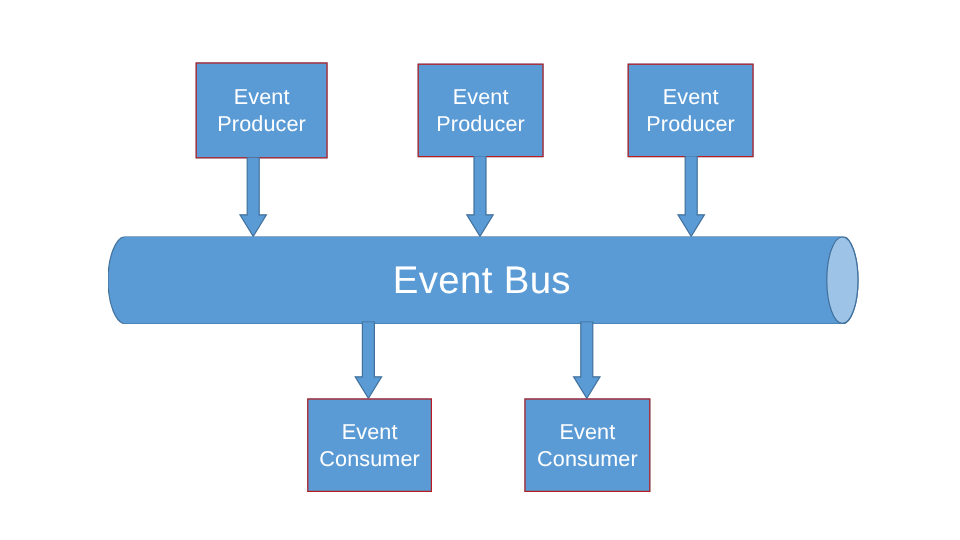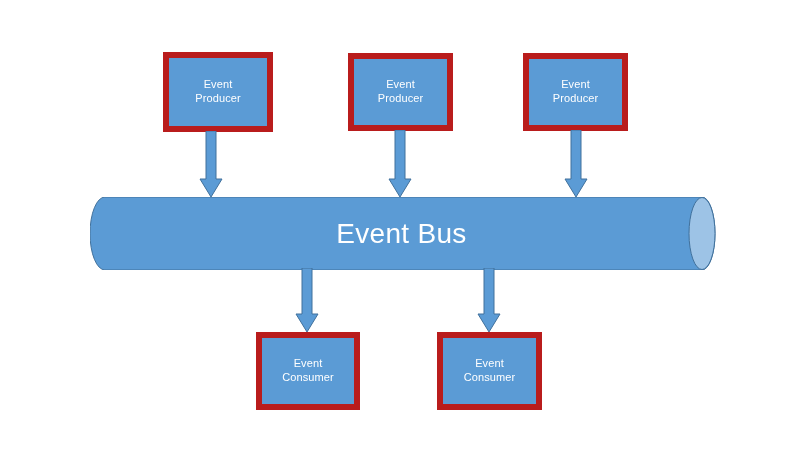--- a/index.html
+++ b/index.html
@@ -16,27 +16,27 @@
     height: 450px;
     background: #ffffff;
     overflow: hidden;
   }
 
   
   .node-box {
     position: absolute;
     box-sizing: border-box;
     background: #5B9BD5;
-    border: 6px solid #b91c1c;
+    border: 1px solid #b91c1c;
     display: flex;
     align-items: center;
     justify-content: center;
     text-align: center;
     color: #ffffff;
-    font-size: 11px;
+    font-size: 18px;
     line-height: 1.25;
     letter-spacing: 0.1px;
     white-space: pre-line;
   }
 
   .producer-1 { left: 163px; top: 52px;  width: 110px; height: 80px; }
   .producer-2 { left: 348px; top: 53px;  width: 105px; height: 78px; }
   .producer-3 { left: 523px; top: 53px;  width: 105px; height: 78px; }
   .consumer-1 { left: 256px; top: 332px; width: 104px; height: 78px; }
   .consumer-2 { left: 437px; top: 332px; width: 105px; height: 78px; }
@@ -59,21 +59,21 @@
   #event-bus .bus-label {
     position: absolute;
     left: 0;
     top: 0;
     width: 100%;
     height: 100%;
     display: flex;
     align-items: center;
     justify-content: center;
     color: #ffffff;
-    font-size: 28px;
+    font-size: 32px;
     letter-spacing: 0.3px;
     
     padding-right: 4px;
     box-sizing: border-box;
   }
 
   
   .arrow {
     position: absolute;
   }

